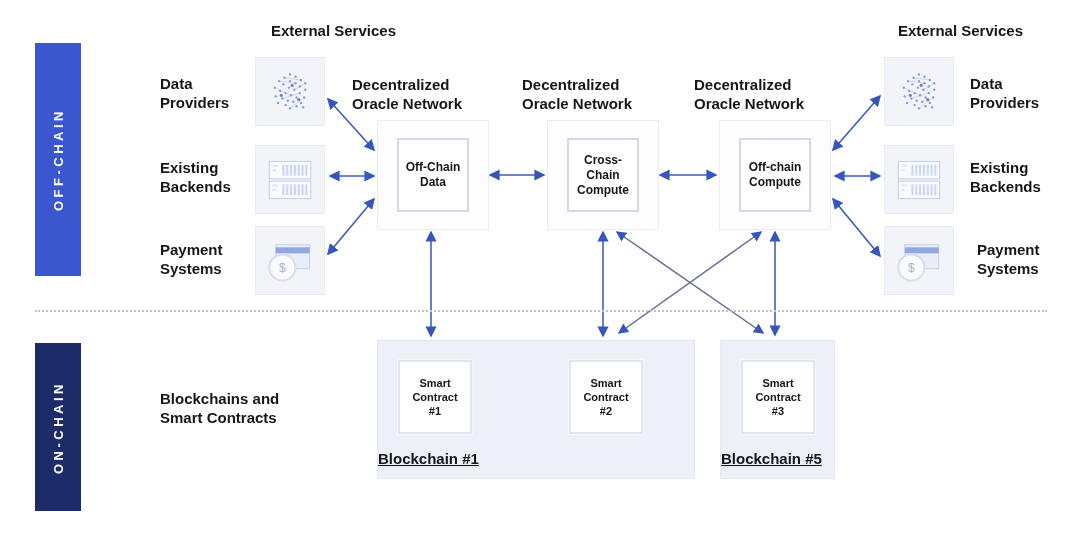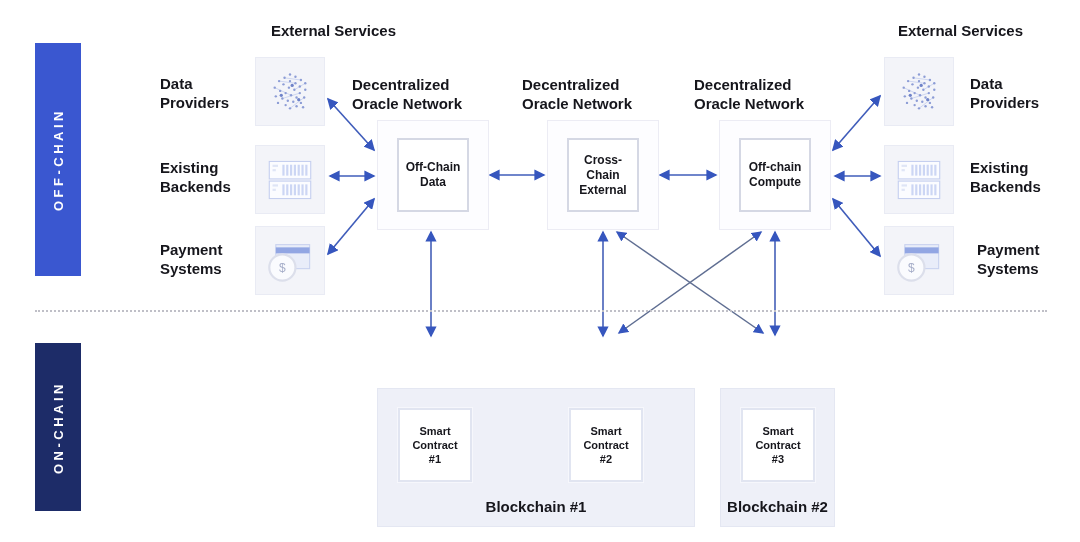--- a/index.html
+++ b/index.html
@@ -27,25 +27,25 @@
   
   .don-box { position:absolute; top:120px; width:110px; height:108px; background:#fdfdff; border:1px solid #ececf4; }
   .don-node { position:absolute; left:19px; top:17px; width:68px; height:70px; background:#ffffff; border:2px solid #d5d8e4;
               display:flex; align-items:center; justify-content:center; text-align:center;
               font-size:12px; font-weight:bold; line-height:15px; white-space:pre-line; }
 
   
   .divider { position:absolute; top:310px; left:35px; width:1012px; height:0; border-top:2px dotted #bfbfc7; }
 
   
-  .bc-box { position:absolute; top:340px; height:137px; background:#eef0f8; border:1px solid #e4e7f2;margin-top:48px; }
+  .bc-box { position:absolute; top:340px; height:137px; background:#eef0f8; border:1px solid #e4e7f2; }
   .sc-box { position:absolute; top:19px; width:70px; height:70px; background:#ffffff; border:2px solid #e1e5f1;
             box-shadow:0 0 0 1px #f6f7fc; display:flex; align-items:center; justify-content:center; text-align:center;
             font-size:11px; font-weight:bold; line-height:14px; white-space:pre-line; }
-  .bc-label { position:absolute; bottom:11px; left:0; width:100%; text-align:center; font-size:15px; font-weight:bold; }
+  .bc-label { position:absolute; bottom:11px; left:0; width:100%; font-size:15px; font-weight:bold;text-decoration:underline; }
 </style>
 </head>
 <body>
 
 <div class="canvas">
 
   <svg class="arrows" viewBox="0 0 1080 542">
     <defs>
       <marker id="ah" markerWidth="7.5" markerHeight="7" refX="6" refY="3.5" orient="auto-start-reverse">
         <path d="M0,0 L7,3.5 L0,7 z" fill="#3656BE"></path>
@@ -274,40 +274,42 @@
 Oracle Network</div>
   <div class="don-title" style="left:694px;">Decentralized
 Oracle Network</div>
 
   <div class="don-box" style="left:377px;">
     <div class="don-node">Off-Chain
 Data</div>
   </div>
   <div class="don-box" style="left:547px;">
     <div class="don-node">Cross-Chain
-External</div>
+Compute</div>
   </div>
   <div class="don-box" style="left:719px;">
     <div class="don-node">Off-chain
 Compute</div>
   </div>
 
   <div class="divider"></div>
 
+  <div class="side-label" style="left:160px; top:389px; width:150px;">Blockchains and
+Smart Contracts</div>
 
   <div class="bc-box" style="left:377px; width:316px;">
     <div class="sc-box" style="left:20px;">Smart
 Contract
 #1</div>
     <div class="sc-box" style="left:191px;">Smart
 Contract
 #2</div>
     <div class="bc-label">Blockchain #1</div>
   </div>
 
   <div class="bc-box" style="left:720px; width:113px;">
     <div class="sc-box" style="left:20px;">Smart
 Contract
 #3</div>
-    <div class="bc-label">Blockchain #2</div>
+    <div class="bc-label">Blockchain #5</div>
   </div>
 
 </div>
 
 </body></html>

